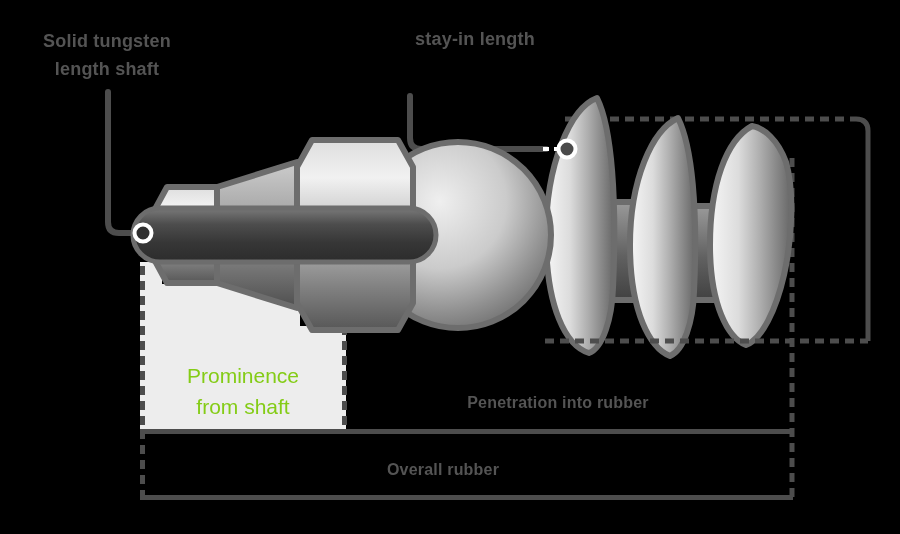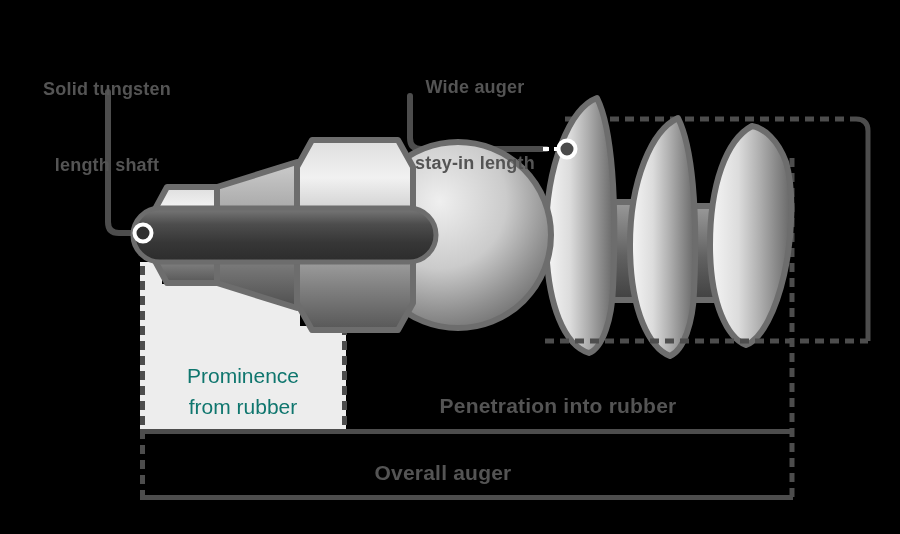--- a/index.html
+++ b/index.html
@@ -1,25 +1,25 @@
 <!DOCTYPE html>
 <html><head>
 <meta charset="utf-8">
 <style>
   html,body{margin:0;padding:0;background:#000;}
   #canvas{position:relative;width:900px;height:534px;background:#000;overflow:hidden;
           font-family:"Liberation Sans","DejaVu Sans",sans-serif;}
   svg{position:absolute;left:0;top:0;}
   .lbl{position:absolute;color:#545454;font-weight:bold;font-size:18px;line-height:28px;
        text-align:center;letter-spacing:.2px;}
-  .lbl span{display:block;margin-top:48px;}
-  .boxlbl{position:absolute;color:#0f766e;font-weight:400;font-size:21px;line-height:31px;
+  .lbl span{display:block;}
+  .boxlbl{position:absolute;color:#84cc16;font-weight:400;font-size:21px;line-height:31px;
           text-align:center;}
   .boxlbl span{display:block;}
-  .dimlbl{position:absolute;color:#545454;font-weight:bold;font-size:21px;text-align:center;
+  .dimlbl{position:absolute;color:#545454;font-weight:bold;font-size:16px;text-align:center;
           letter-spacing:.2px;}
 </style>
 </head>
 <body>
 
 <div id="canvas">
 
   <svg width="900" height="534" viewBox="0 0 900 534">
     <defs>
       <linearGradient id="gMetal" x1="0" y1="0" x2="0" y2="1">
@@ -117,26 +117,25 @@
       <circle cx="567" cy="149" r="8.5" fill="#4a4a4a" stroke="#ffffff" stroke-width="4"></circle>
     </g>
   </svg>
 
   <div class="lbl" style="left:18px;top:27px;width:178px;">
     <span>Solid tungsten</span>
     <span>length shaft</span>
   </div>
 
   <div class="lbl" style="left:385px;top:25px;width:180px;">
-    <span>Wide auger</span>
     <span>stay-in length</span>
   </div>
 
   <div class="boxlbl" style="left:150px;top:360px;width:186px;">
     <span>Prominence</span>
-    <span>from rubber</span>
+    <span>from shaft</span>
   </div>
 
   <div class="dimlbl" style="left:427px;top:394px;width:262px;">Penetration into rubber</div>
 
-  <div class="dimlbl" style="left:328px;top:461px;width:230px;">Overall auger</div>
+  <div class="dimlbl" style="left:328px;top:461px;width:230px;">Overall rubber</div>
 
 </div>
 
 </body></html>

